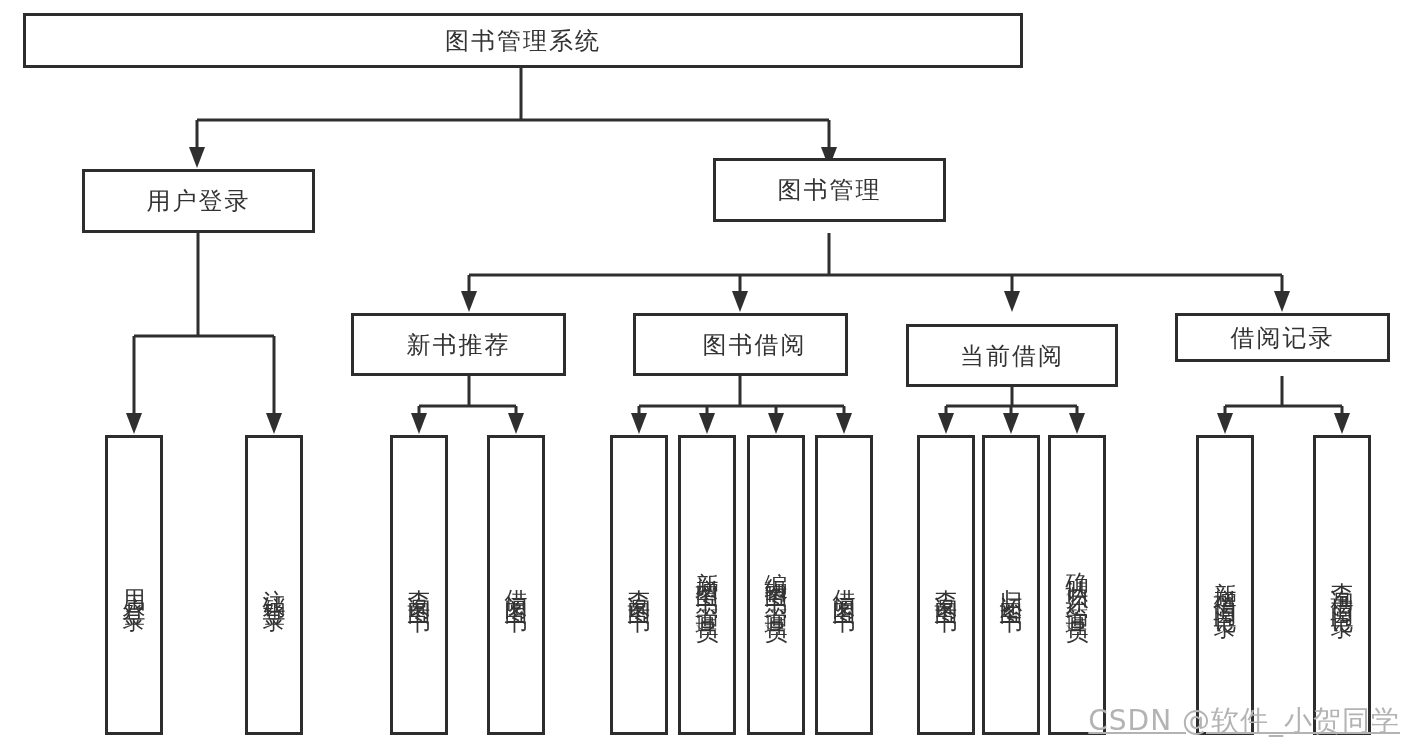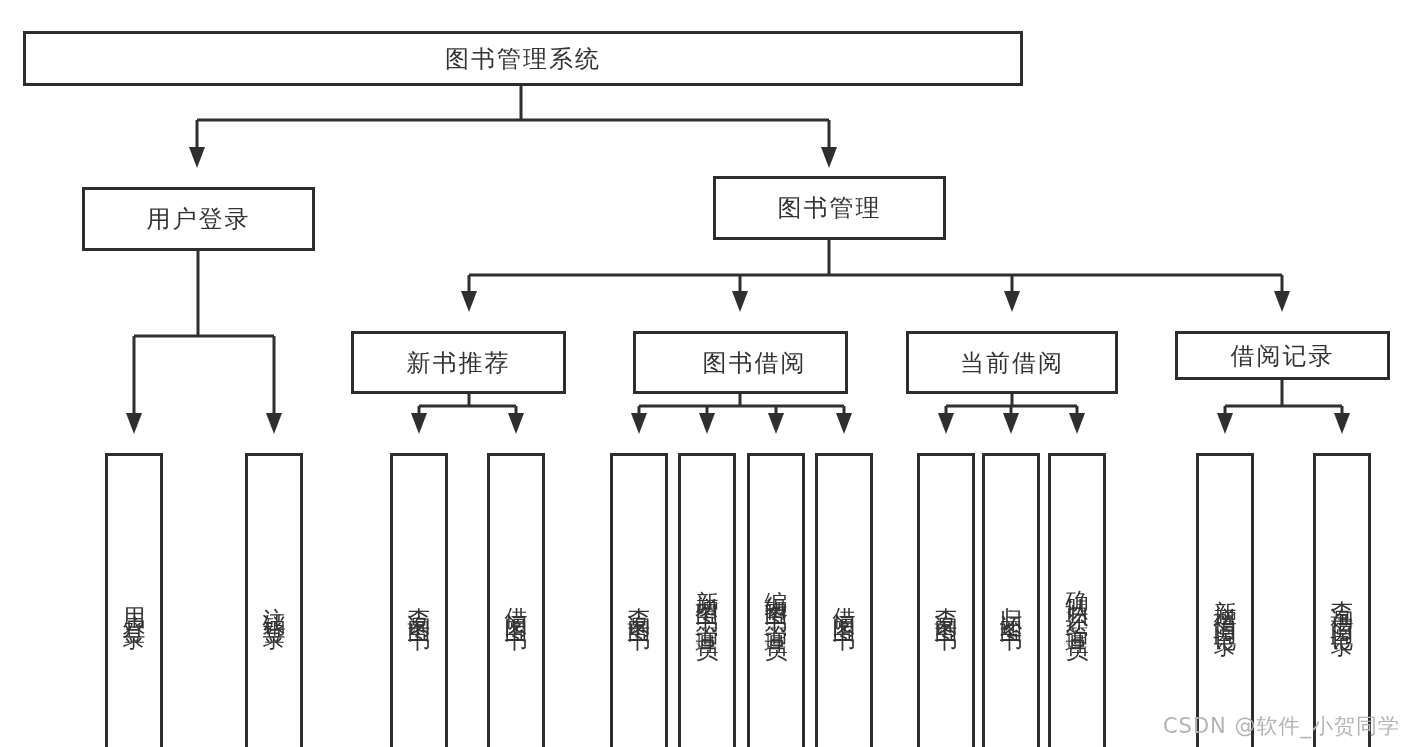--- a/index.html
+++ b/index.html
@@ -23,45 +23,45 @@
   }
   .box {
     position: absolute;
     box-sizing: border-box;
     border: 3px solid #2d2d2d;
     background: #ffffff;
     display: flex;
     align-items: center;
     justify-content: center;
     color: #333333;
-    margin-top: 18px;
   }
   .hbox span {
     font-size: 24px;
     letter-spacing: 2px;
     white-space: nowrap;
     color: #333333;
   }
   .leaf span.vtext {
     writing-mode: vertical-rl;
     text-orientation: mixed;
     font-size: 23px;
     letter-spacing: 7px;
     line-height: 1;
     color: #333333;
     white-space: nowrap;
   }
   .watermark {
     position: absolute;
     right: 5px;
     bottom: 7px;
-    font-size: 21px;
+    font-size: 28px;
     color: #b3b3b3;
     letter-spacing: 1px;
     white-space: nowrap;
+    text-decoration: underline;
   }
 </style>
 </head>
 <body>
 
 <div class="stage">
 
   <svg class="wires" width="1405" height="747" viewBox="0 0 1405 747" fill="none" stroke="#2f2f2f" stroke-width="3">
     <g>
       <path d="M521 68 V120 M197 120 H829 M197 120 V150 M829 120 V150"></path>
@@ -115,21 +115,21 @@
   <div class="box hbox" style="left:713px; top:158px; width:233px; height:64px;">
     <span>图书管理</span>
   </div>
 
   <div class="box hbox" style="left:351px; top:313px; width:215px; height:63px;">
     <span>新书推荐</span>
   </div>
   <div class="box hbox" style="left:633px; top:313px; width:215px; height:63px;padding-left:28px;">
     <span>图书借阅</span>
   </div>
-  <div class="box hbox" style="left:906px; top:313px; width:212px; height:63px;">
+  <div class="box hbox" style="left:906px; top:324px; width:212px; height:63px;">
     <span>当前借阅</span>
   </div>
   <div class="box hbox" style="left:1175px; top:313px; width:215px; height:49px;">
     <span>借阅记录</span>
   </div>
 
   <div class="box leaf" style="left:105px; top:435px; width:58px; height:300px;">
     <span class="vtext">用户登录</span>
   </div>
   <div class="box leaf" style="left:245px; top:435px; width:58px; height:300px;">

